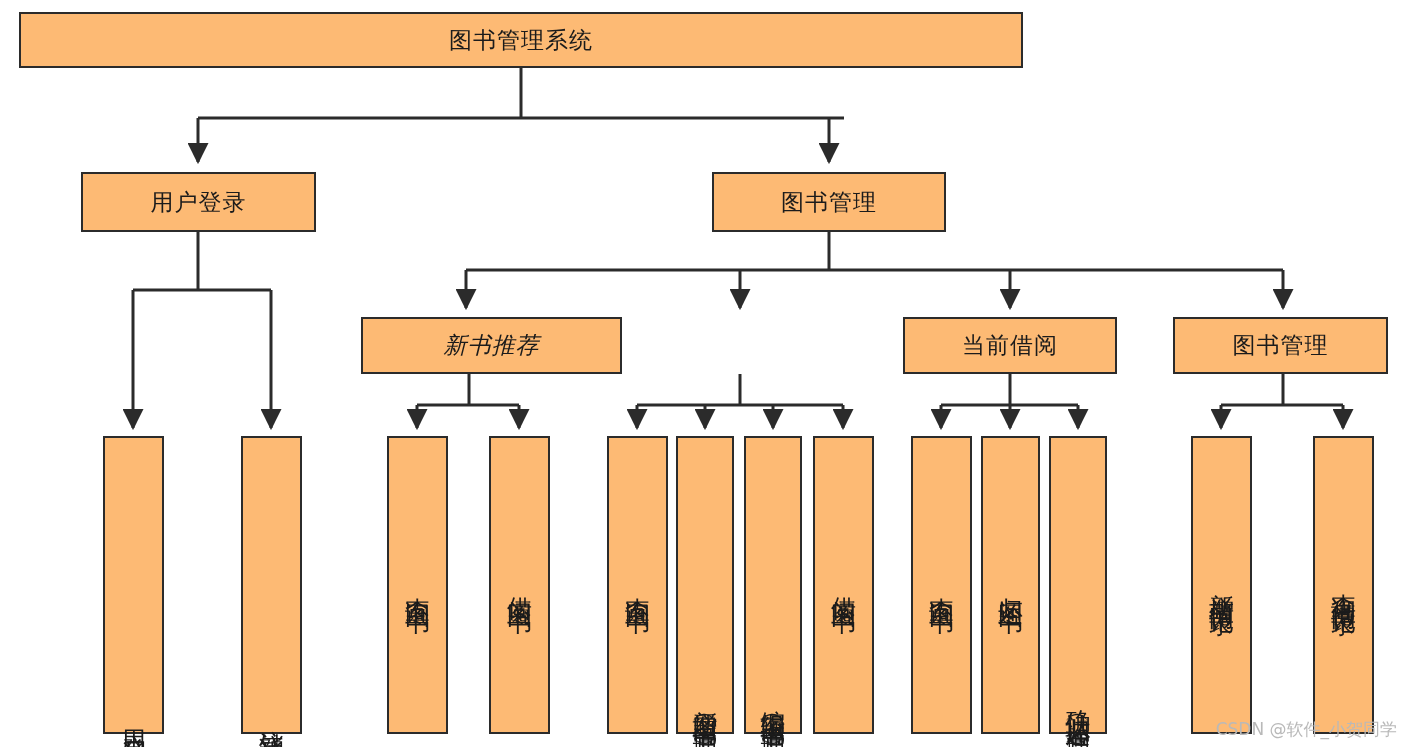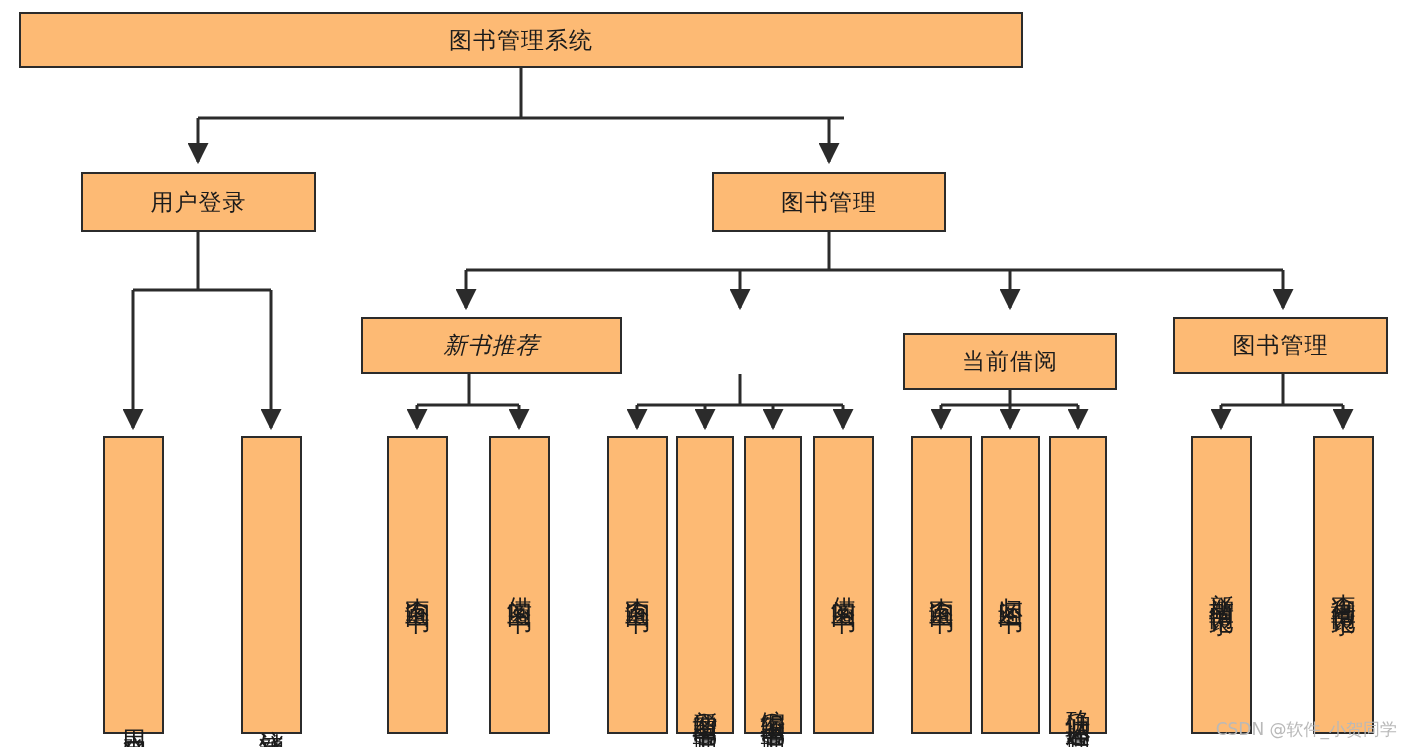--- a/index.html
+++ b/index.html
@@ -138,21 +138,21 @@
   <div class="node h-node" style="left:81px; top:172px; width:235px; height:60px;">
     <span class="node-label">用户登录</span>
   </div>
   <div class="node h-node" style="left:712px; top:172px; width:234px; height:60px;">
     <span class="node-label">图书管理</span>
   </div>
 
   <div class="node h-node" style="left:361px; top:317px; width:261px; height:57px;font-style:italic;">
     <span class="node-label">新书推荐</span>
   </div>
-  <div class="node h-node" style="left:903px; top:317px; width:214px; height:57px;margin-top:16px;">
+  <div class="node h-node" style="left:903px; top:317px; width:214px; height:57px;">
     <span class="node-label">当前借阅</span>
   </div>
   <div class="node h-node" style="left:1173px; top:317px; width:215px; height:57px;">
     <span class="node-label">图书管理</span>
   </div>
 
   <div class="node v-node align-bottom" style="left:103px; top:436px; width:61px; height:298px;">
     <span class="node-label">用户登录</span>
   </div>
   <div class="node v-node align-bottom" style="left:241px; top:436px; width:61px; height:298px;">

